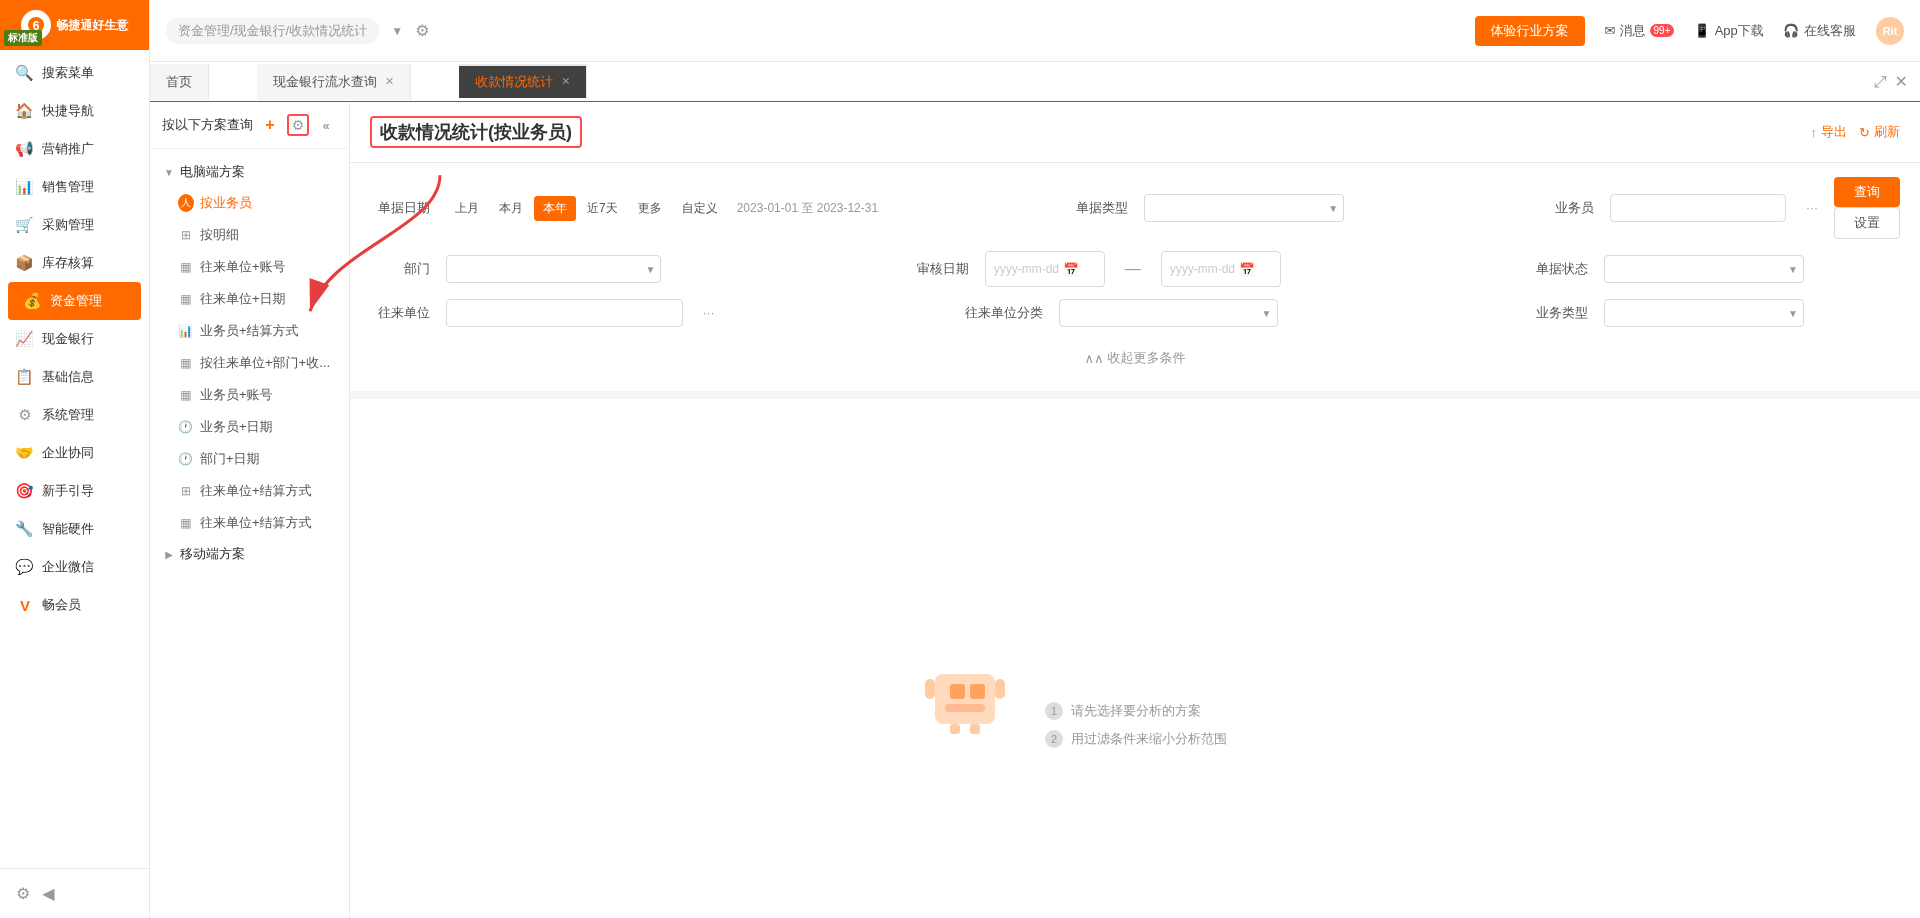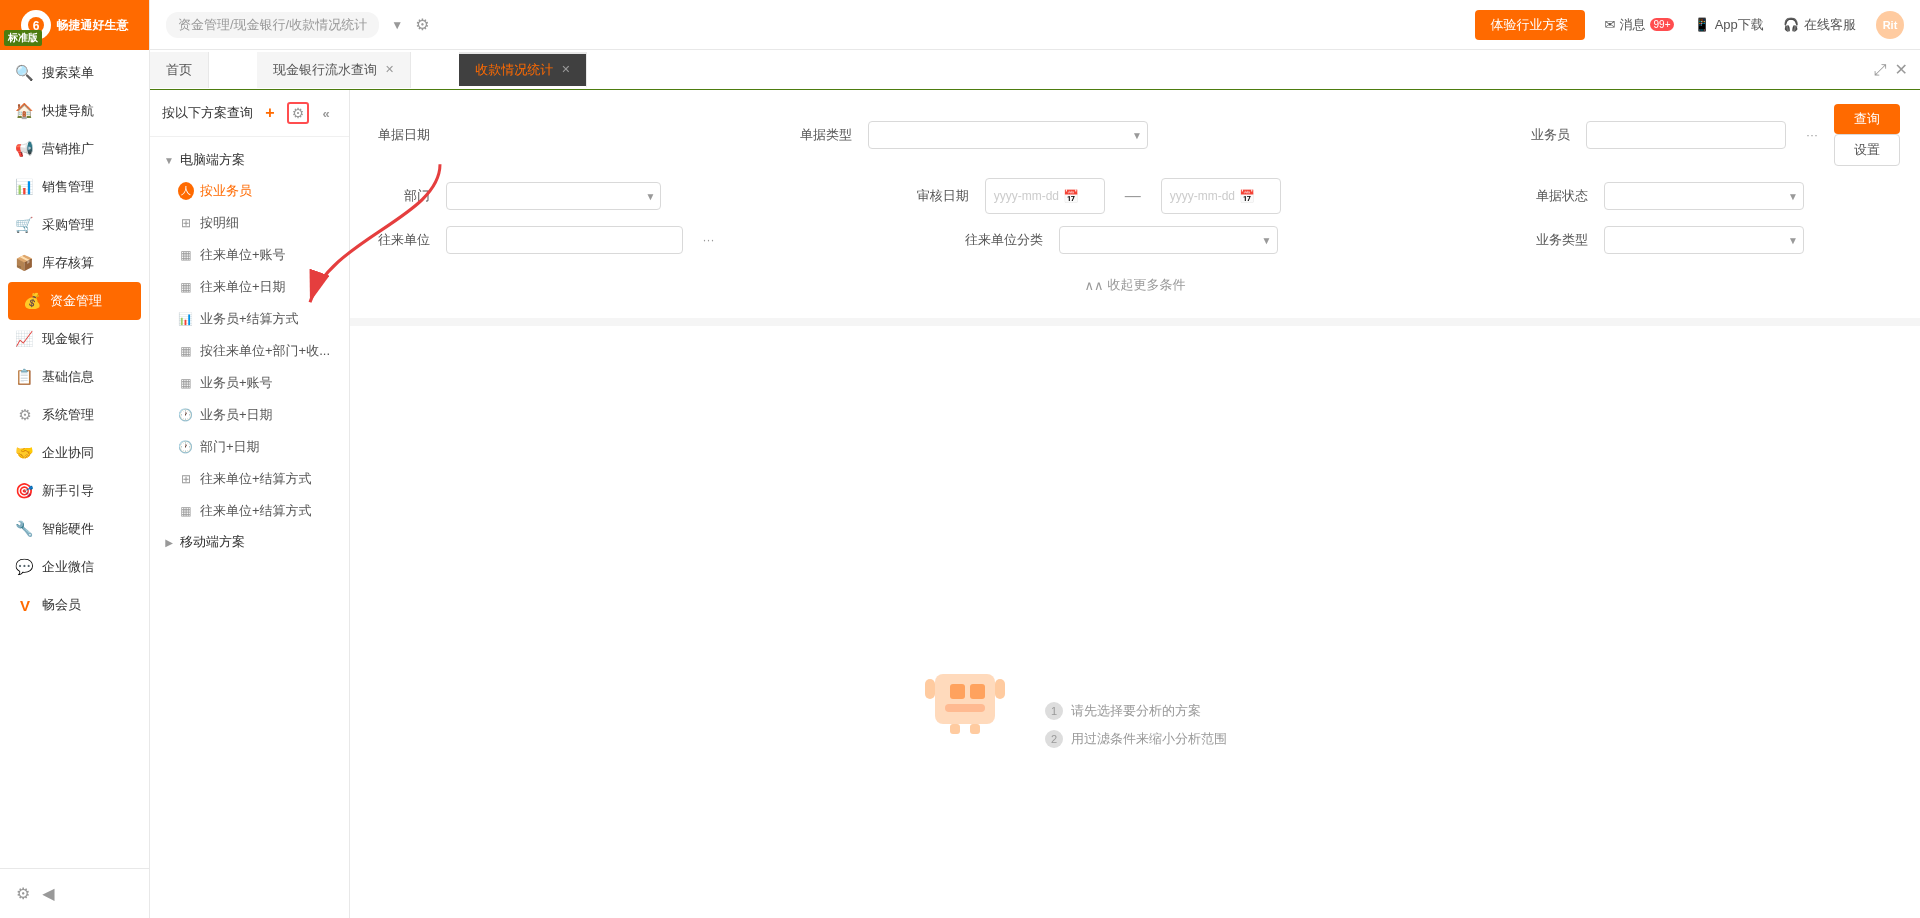--- a/index.html
+++ b/index.html
@@ -93,21 +93,21 @@
     .main {
       flex: 1;
       display: flex;
       flex-direction: column;
       height: 918px;
       overflow: hidden;
     }
 
     
     .top-header {
-      height: 50px;
+      height: 62px;
       background: #fff;
       border-bottom: 1px solid #e8e8e8;
       display: flex;
       align-items: center;
       padding: 0 16px;
       justify-content: space-between;
     }
     .top-header-left {
       display: flex;
       align-items: center;
@@ -752,25 +752,49 @@
           <div class="scheme-group-header">
             <span class="arrow-icon">▶</span>
             <span>移动端方案</span>
           </div>
         </div>
       </div>
     </div>
 
     <div class="right-panel">
 
+      <div class="page-title-bar">
+        <span class="page-title-text">收款情况统计(按业务员)</span>
+        <div class="page-title-actions">
+          <button class="action-btn">
+            <span>↑</span>
+            <span>导出</span>
+          </button>
+          <button class="action-btn">
+            <span>↻</span>
+            <span>刷新</span>
+          </button>
+        </div>
+      </div>
 
       <div class="filter-area">
 
         <div class="filter-row">
           <span class="filter-label">单据日期</span>
+          <div class="filter-control">
+            <div class="date-tabs">
+              <span class="date-tab">上月</span>
+              <span class="date-tab">本月</span>
+              <span class="date-tab active">本年</span>
+              <span class="date-tab">近7天</span>
+              <span class="date-tab">更多</span>
+              <span class="date-tab">自定义</span>
+            </div>
+            <span class="date-range-text">2023-01-01 至 2023-12-31</span>
+          </div>
           <div style="flex:1;"></div>
           <span class="filter-label">单据类型</span>
           <div class="filter-select-wrap" style="flex:1;max-width:280px;">
             <select class="filter-select" style="width:100%;"></select>
             <span class="chevron">▼</span>
           </div>
           <div style="flex:1;"></div>
           <span class="filter-label">业务员</span>
           <input class="filter-input" style="flex: 1 1 0%; max-width: 200px;">
           <span class="filter-more-btn">···</span>

